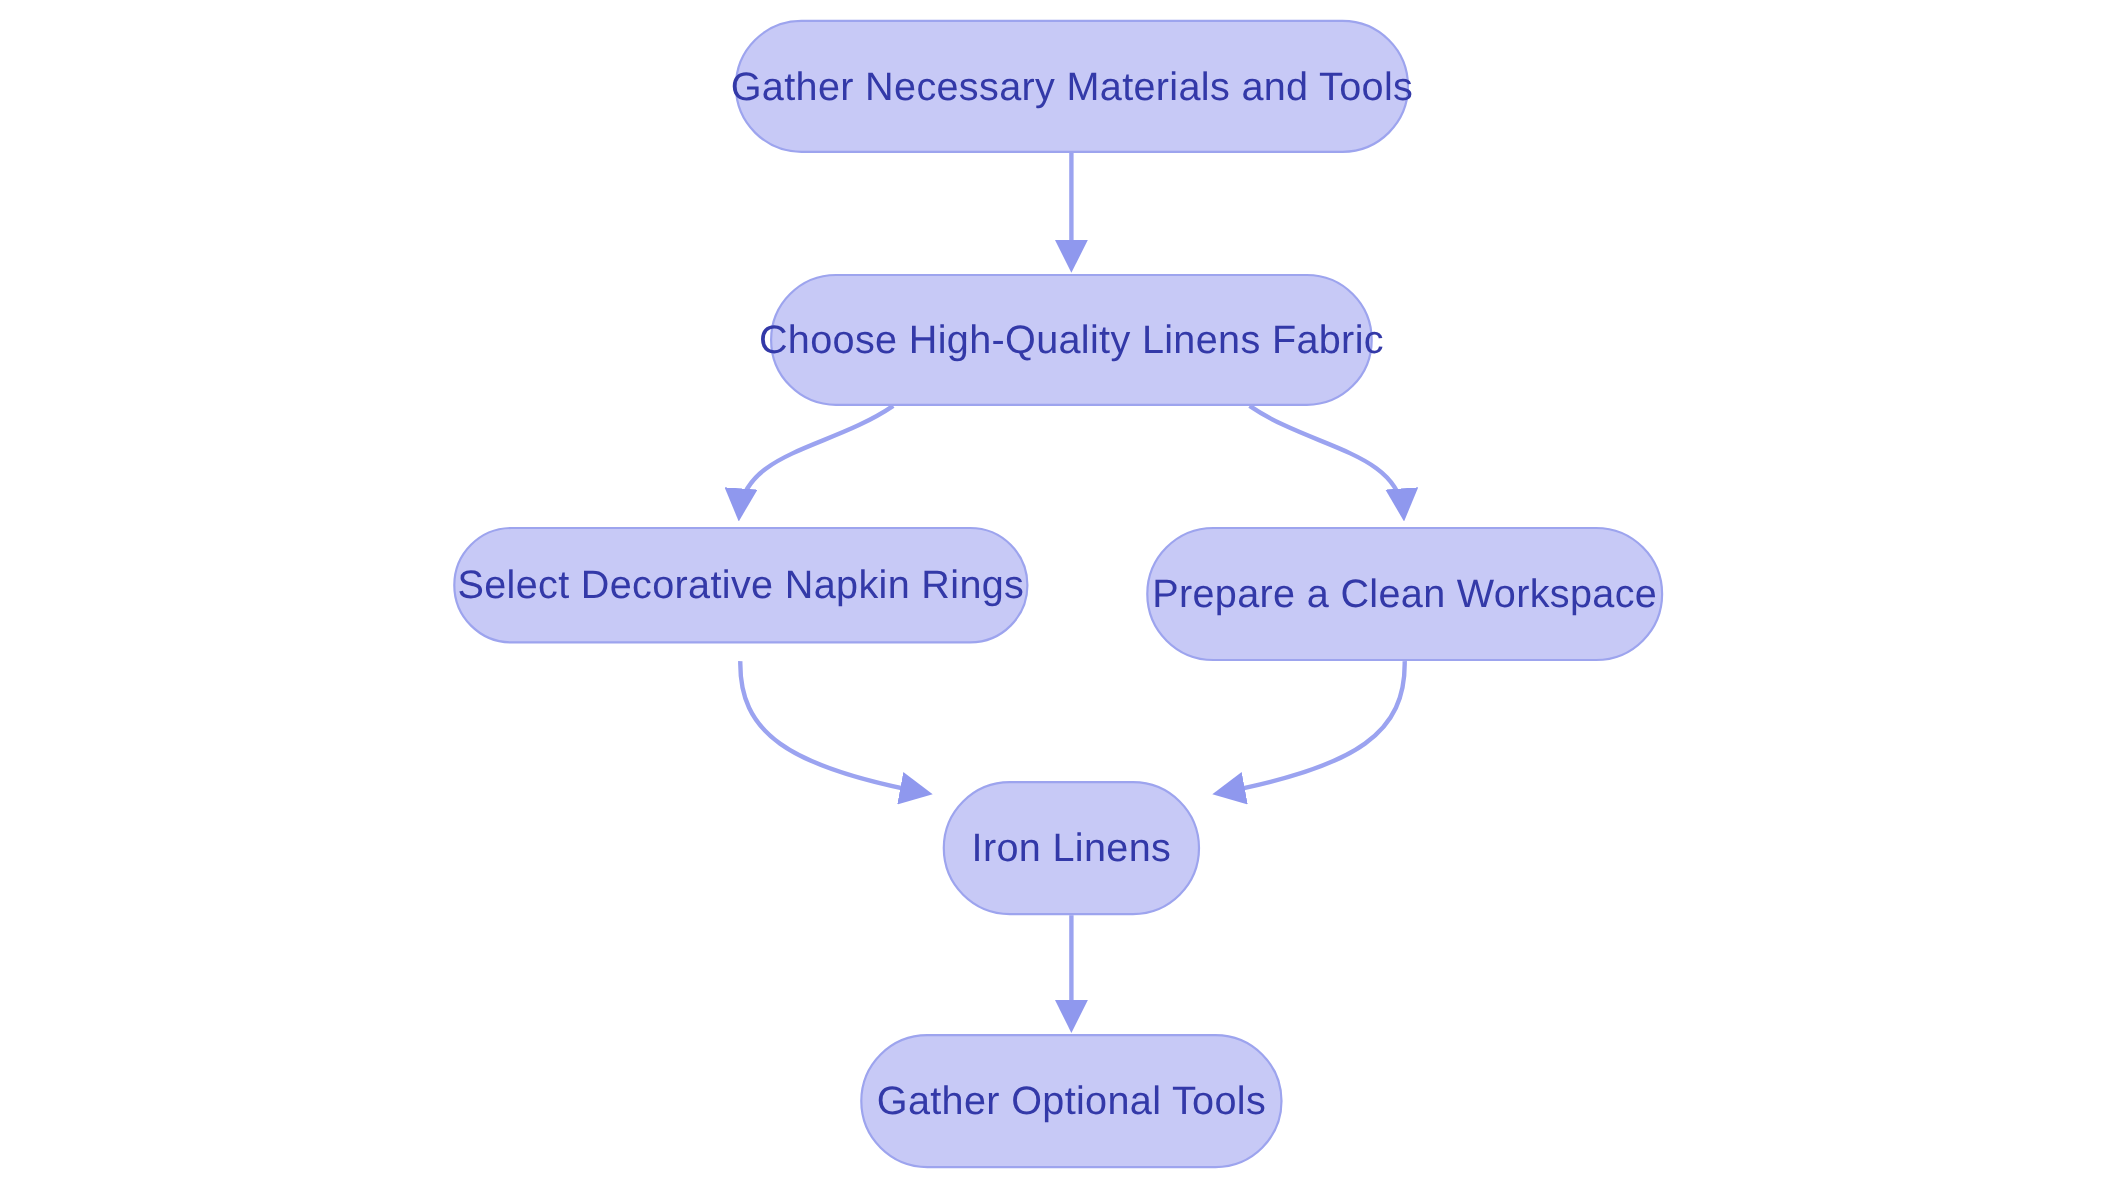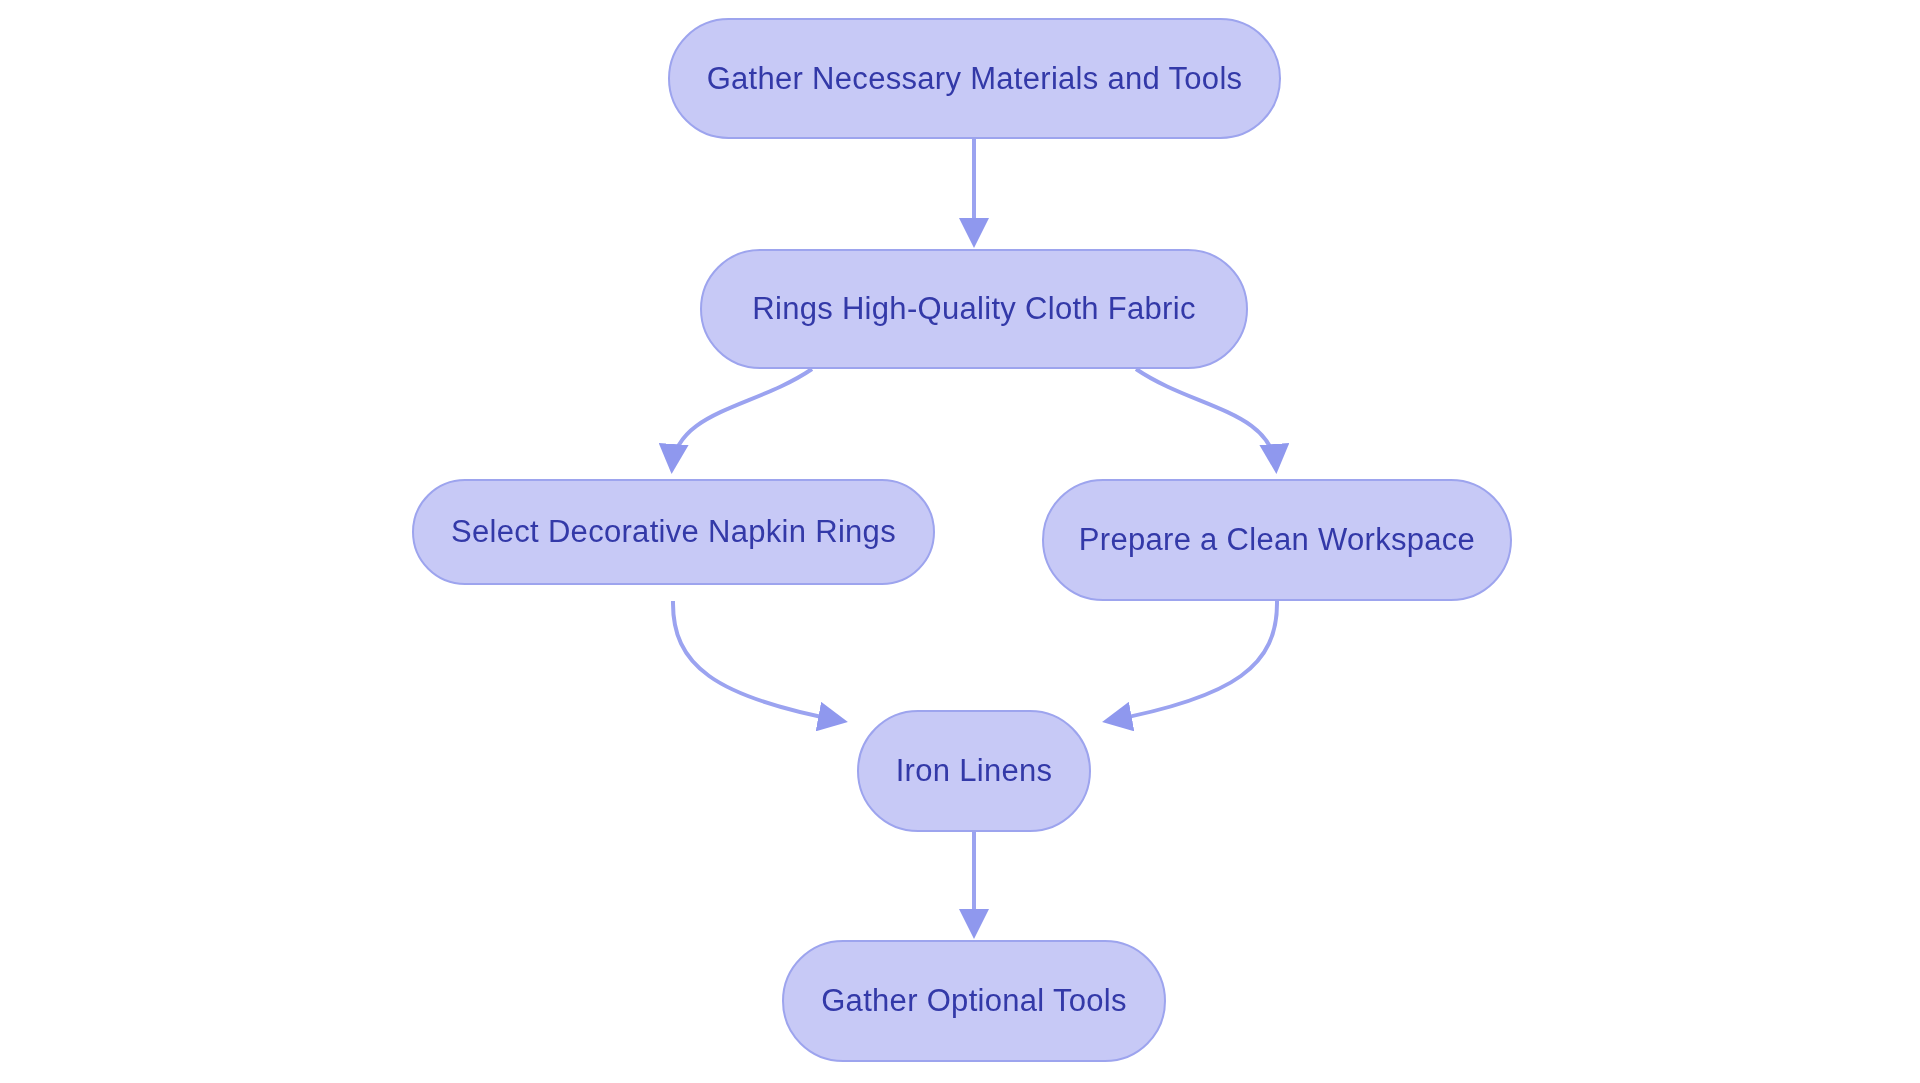--- a/index.html
+++ b/index.html
@@ -26,21 +26,21 @@
   .node {
     position: absolute;
     display: flex;
     align-items: center;
     justify-content: center;
     box-sizing: border-box;
     background: #c7c9f6;
     border: 2px solid #9da4ee;
     border-radius: 61px;
     color: #3339a8;
-    font-size: 31px;
+    font-size: 36px;
     letter-spacing: 0.3px;
     text-align: center;
     white-space: nowrap;
   }
   
   .node-1 { left: 668px;  top: 18px;  width: 613px; height: 121px; }
   .node-2 { left: 700px;  top: 249px; width: 548px; height: 120px; }
   .node-3 { left: 412px;  top: 479px; width: 523px; height: 106px; }
   .node-4 { left: 1042px; top: 479px; width: 470px; height: 122px; }
   .node-5 { left: 857px;  top: 710px; width: 234px; height: 122px; }
@@ -65,21 +65,21 @@
       <path d="M 1277 601 C 1278 665, 1236 697, 1108 721" marker-end="url(#arrowhead)"></path>
       <path d="M 974 832 L 974 933" marker-end="url(#arrowhead)"></path>
     </g>
   </svg>
 
   <div class="node node-1">
     <span>Gather Necessary Materials and Tools</span>
   </div>
 
   <div class="node node-2">
-    <span>Rings High-Quality Cloth Fabric</span>
+    <span>Choose High-Quality Linens Fabric</span>
   </div>
 
   <div class="node node-3">
     <span>Select Decorative Napkin Rings</span>
   </div>
 
   <div class="node node-4">
     <span>Prepare a Clean Workspace</span>
   </div>
 

